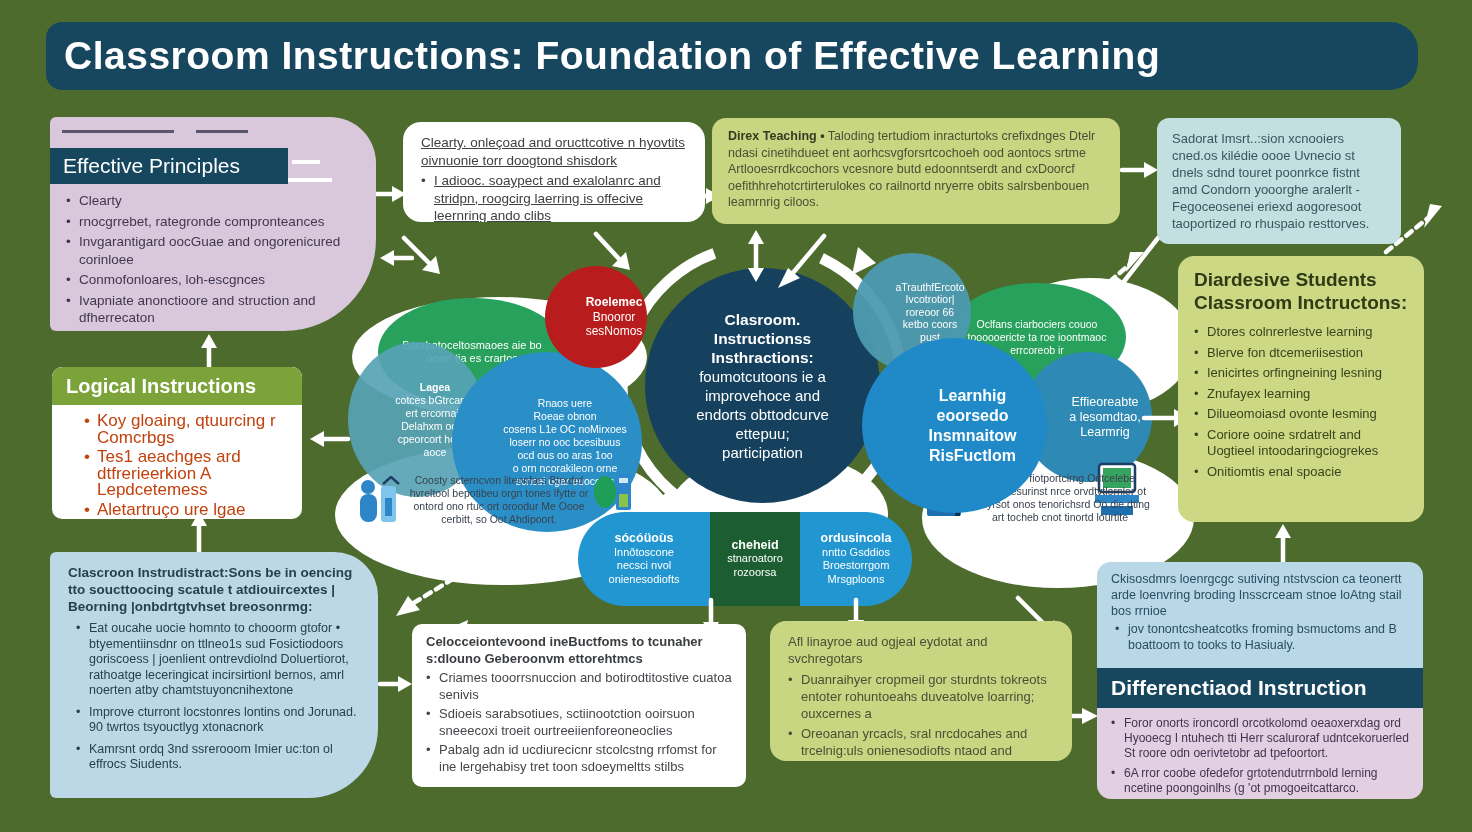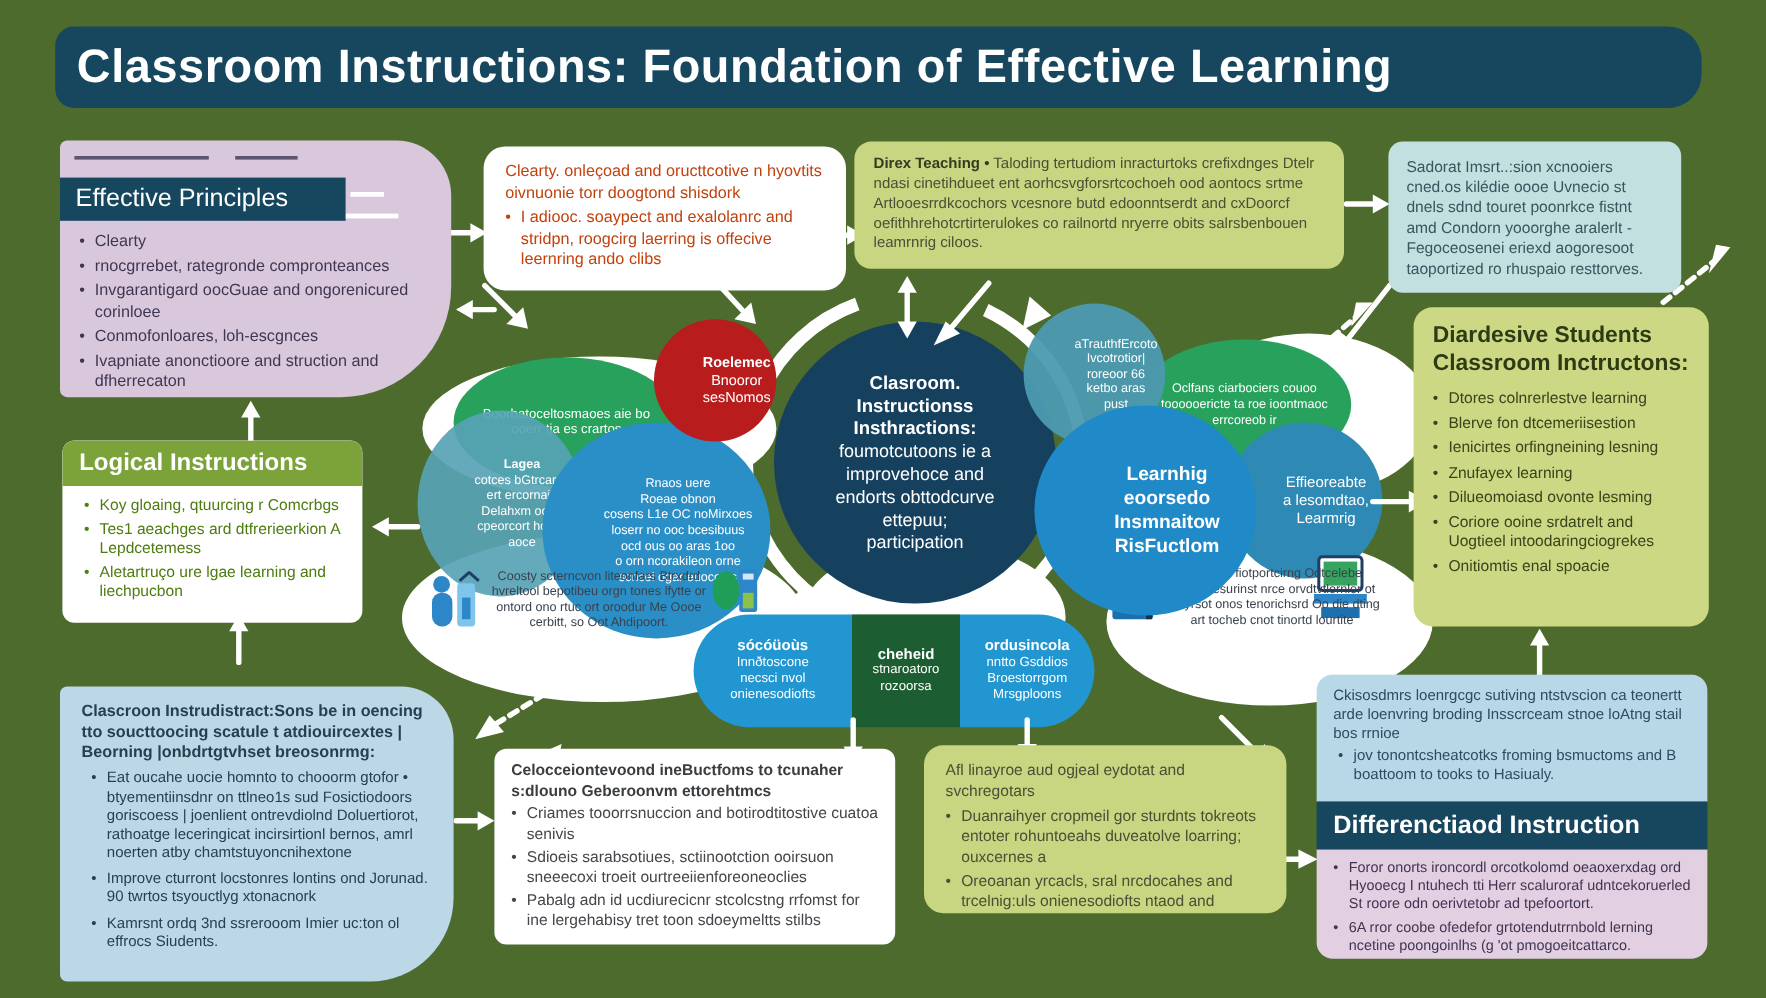--- a/index.html
+++ b/index.html
@@ -20,28 +20,28 @@
   .card{z-index:4;overflow:hidden;}
   .pinkbox{left:50px;top:117px;width:326px;height:214px;background:var(--c-pink);
            border-radius:6px 46px 92px 6px;}
   .ep-head{left:50px;top:148px;width:238px;height:36px;background:var(--c-title_bar);z-index:5;
            color:#fff;font-size:21px;font-weight:normal;line-height:36px;padding-left:13px;}
   .ep-list{left:66px;top:192px;width:296px;font-size:13.5px;line-height:17.5px;color:#3f3752;z-index:5;}
   .deco{z-index:5;}
   .logicalbox{left:52px;top:367px;width:250px;height:152px;background:#fff;border-radius:10px;}
   .li-head{height:38px;background:var(--c-green_header);color:#fff;font-size:20px;font-weight:bold;
            line-height:38px;padding-left:14px;border-radius:10px 10px 0 0;}
-  .li-list{padding:8px 10px 0 18px;font-size:13px;line-height:16.5px;color:#4d7c0f;}
+  .li-list{padding:8px 10px 0 32px;font-size:17px;line-height:16.5px;color:#c2410c;}
   .bluebox{left:50px;top:552px;width:328px;height:246px;background:var(--c-light_blue);
-           border-radius:6px 44px 70px 6px;color:#27404f;padding:12px 14px 0 18px;margin-top:20px;}
+           border-radius:6px 44px 70px 6px;color:#27404f;padding:12px 14px 0 18px;}
   .bluebox .intro{font-size:13.5px;line-height:17px;font-weight:bold;margin-bottom:6px;}
   .bluebox ul{font-size:12.5px;line-height:15.5px;padding-left:8px;}
   .bluebox li{margin-bottom:6px;}
-  .whitebox-top{left:403px;top:122px;width:302px;height:120px;background:#fff;border-radius:18px;
-                padding:12px 14px 0 18px;font-size:13.5px;line-height:17.5px;color:#c2410c;}
+  .whitebox-top{left:403px;top:122px;width:302px;height:100px;background:#fff;border-radius:18px;
+                padding:12px 14px 0 18px;font-size:13.5px;line-height:17.5px;color:#404040;text-decoration:underline;}
   .dtbox{left:712px;top:118px;width:408px;height:106px;background:var(--c-yellow_green);
          border-radius:14px;padding:10px 14px 0 16px;font-size:12.5px;line-height:16.5px;color:#4a4f35;}
   .cyanbox{left:1157px;top:118px;width:244px;height:126px;background:var(--c-cyan_blue);
            border-radius:12px;padding:12px 20px 0 15px;font-size:13px;line-height:17px;color:#3c545e;}
   .rightbox{left:1178px;top:256px;width:246px;height:266px;background:var(--c-yellow_green2);
             border-radius:16px;padding:12px 12px 0 16px;color:#39431c;}
   .rightbox .h{font-size:19px;font-weight:bold;line-height:23px;color:#2f3b14;}
   .rightbox ul{margin-top:10px;font-size:13px;line-height:16.5px;}
   .rightbox li{margin-bottom:4px;}
   .brbox{left:1097px;top:562px;width:326px;height:237px;border-radius:14px;z-index:4;overflow:hidden;}
@@ -254,21 +254,21 @@
       <span>ettepuu;</span>
       <span>participation</span>
     </div>
   </div>
 
   <div class="abs ellipse" style="left:853px;top:253px;width:118px;height:118px;background:rgba(76,154,176,.95);z-index:3;">
     <div class="inner" style="font-size:10.5px;line-height:12.5px;">
       <span>aTrauthfErcoto</span>
       <span>Ivcotrotior|</span>
       <span>roreoor 66</span>
-      <span>ketbo aras</span>
+      <span>ketbo coors</span>
       <span>pust</span>
     </div>
   </div>
   <div class="abs ellipse" style="left:948px;top:283px;width:178px;height:108px;background:var(--c-ellipse_green);">
     <div class="inner" style="font-size:10.5px;line-height:13px;width:140px;">Oclfans ciarbociers couoo toooooericte ta roe ioontmaoc errcoreob ir</div>
   </div>
   <div class="abs ellipse" style="left:862px;top:338px;width:185px;height:175px;background:#2089c8;z-index:3;">
     <div class="inner" style="font-size:16px;line-height:20px;font-weight:bold;">
       <span>Learnhig</span>
       <span>eoorsedo</span>

